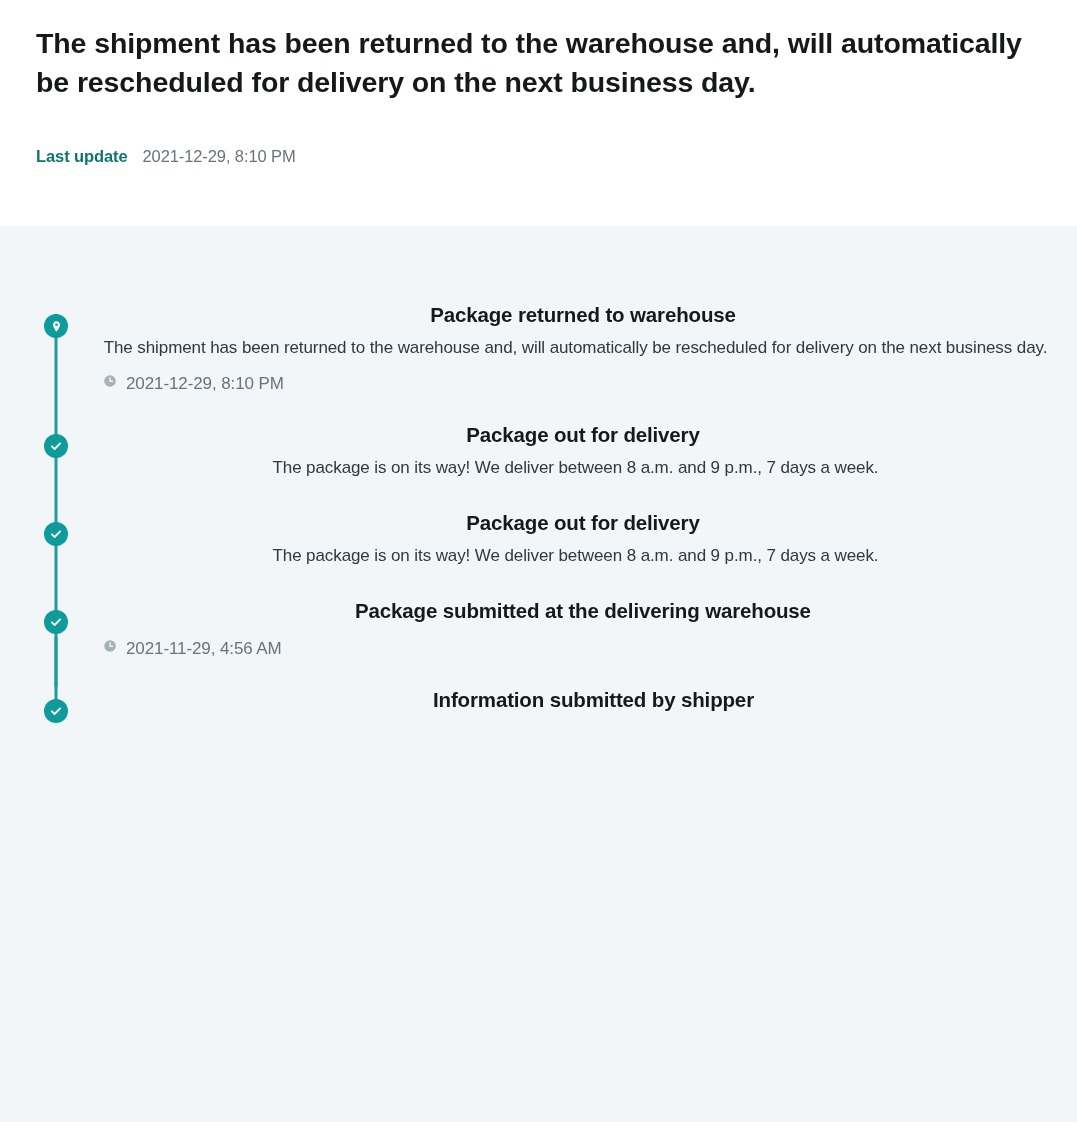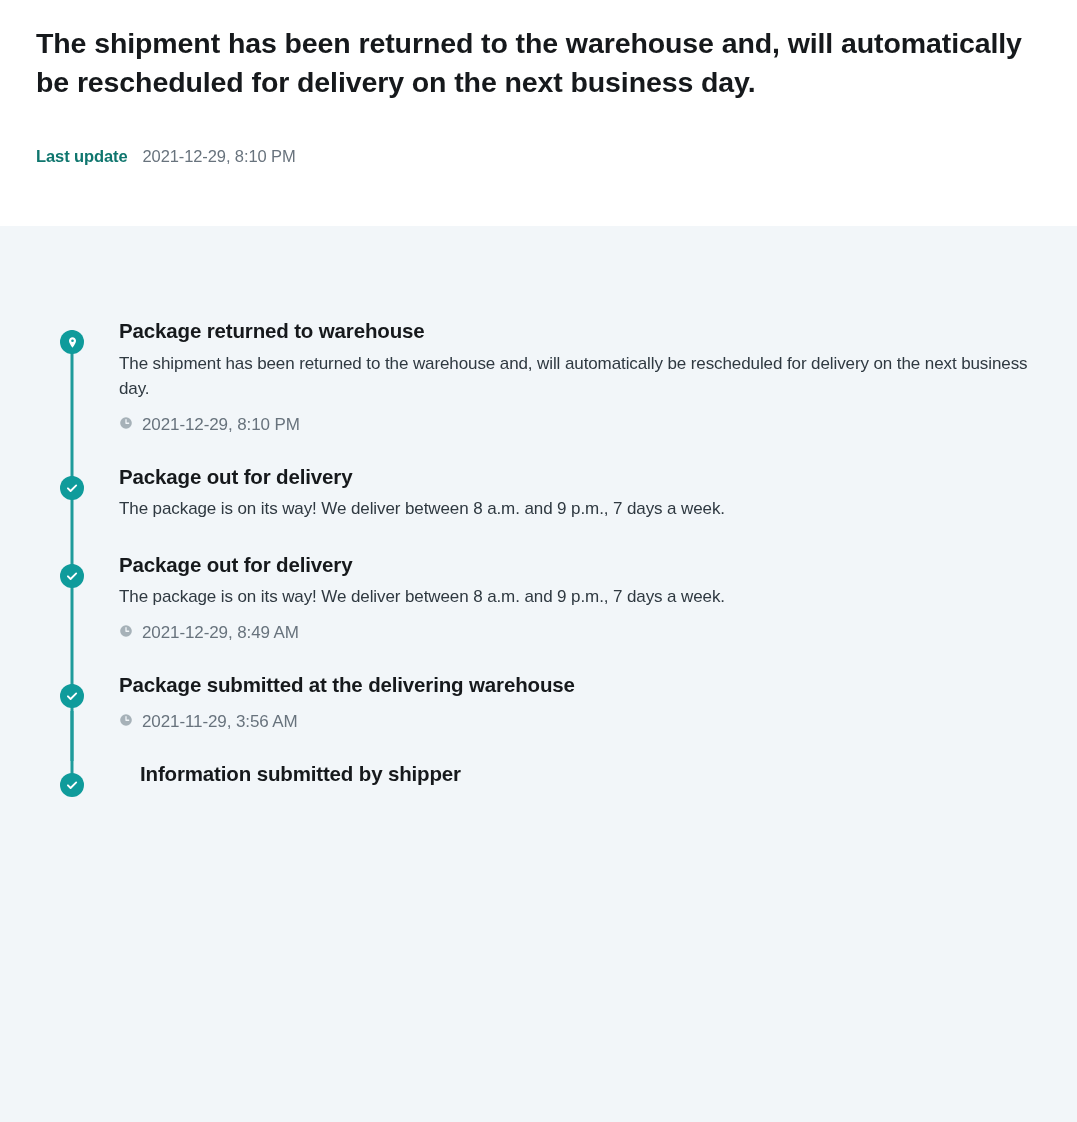--- a/index.html
+++ b/index.html
@@ -53,22 +53,23 @@
   .timeline-panel {
     background: #f2f6f9;
     height: 896px;
     padding: 0;
     position: relative;
     overflow: hidden;
   }
   .timeline {
     position: relative;
     padding: 76px 0 0 0;
-    margin: 16px;
+    margin: 0;
     list-style: none;
+    text-align: center;
   }
   .timeline-item {
     position: relative;
     display: flex;
     align-items: flex-start;
     padding-left: 36px;
     margin-bottom: 30px;
   }
   .timeline-item:last-child { margin-bottom: 0; gap: 21px; }
 
@@ -208,46 +209,39 @@
     <div class="marker-col">
       <div class="marker">
             <svg width="14" height="14" viewBox="0 0 24 24">
               <path d="M5 12.5l4.6 4.6L19.2 7.5" fill="none" stroke="#ffffff" stroke-width="3.2" stroke-linecap="round" stroke-linejoin="round"></path>
             </svg>
           </div>
     </div>
     <div class="item-body">
       <div class="item-title">Package out for delivery</div>
       <div class="item-desc">The package is on its way! We deliver between 8 a.m. and 9 p.m., 7 days a week.</div>
-      <div class="item-time-row">
-        <span class="clock-holder"><svg width="14" height="14" viewBox="0 0 24 24">
-                <circle cx="12" cy="12" r="10" fill="#a6b1b8"></circle>
-                <path d="M12 6.4v6h4.6" fill="none" stroke="#f2f6f9" stroke-width="2.2" stroke-linecap="round" stroke-linejoin="round"></path>
-              </svg></span>
-        <span class="item-time">2021-12-29, 8:49 AM</span>
-      </div>
     </div>
   </li>
 
   <li class="timeline-item">
     <div class="marker-col">
       <div class="marker">
             <svg width="14" height="14" viewBox="0 0 24 24">
               <path d="M5 12.5l4.6 4.6L19.2 7.5" fill="none" stroke="#ffffff" stroke-width="3.2" stroke-linecap="round" stroke-linejoin="round"></path>
             </svg>
           </div>
     </div>
     <div class="item-body">
       <div class="item-title">Package submitted at the delivering warehouse</div>
       <div class="item-time-row">
         <span class="clock-holder"><svg width="14" height="14" viewBox="0 0 24 24">
                 <circle cx="12" cy="12" r="10" fill="#a6b1b8"></circle>
                 <path d="M12 6.4v6h4.6" fill="none" stroke="#f2f6f9" stroke-width="2.2" stroke-linecap="round" stroke-linejoin="round"></path>
               </svg></span>
-        <span class="item-time">2021-11-29, 3:56 AM</span>
+        <span class="item-time">2021-11-29, 4:56 AM</span>
       </div>
     </div>
   </li>
 
   <li class="timeline-item">
     <div class="marker-col">
       <div class="marker">
             <svg width="14" height="14" viewBox="0 0 24 24">
               <path d="M5 12.5l4.6 4.6L19.2 7.5" fill="none" stroke="#ffffff" stroke-width="3.2" stroke-linecap="round" stroke-linejoin="round"></path>
             </svg>

